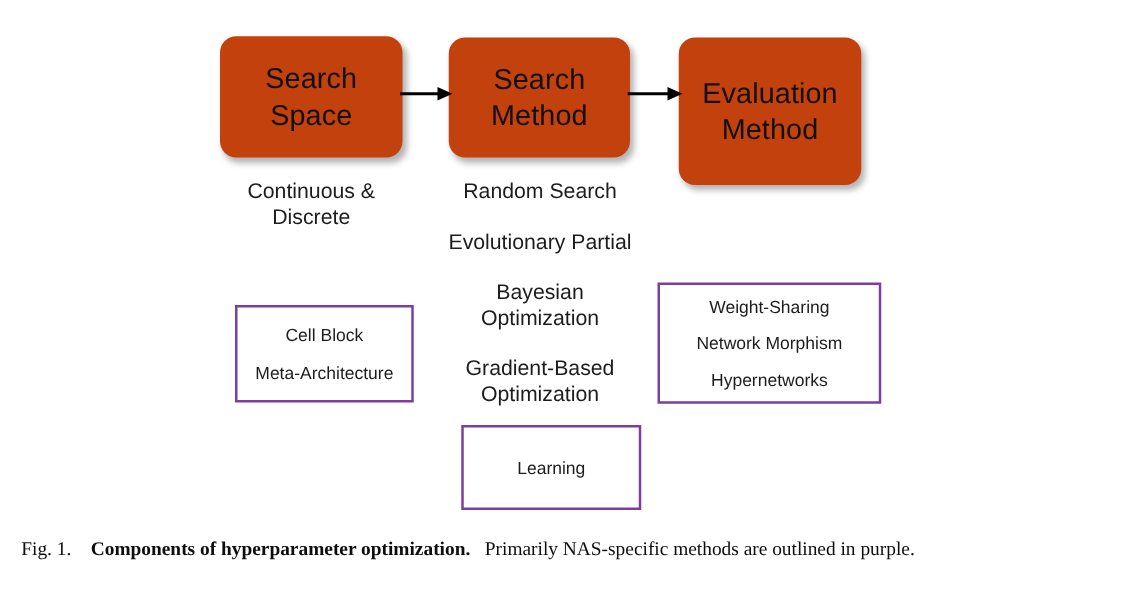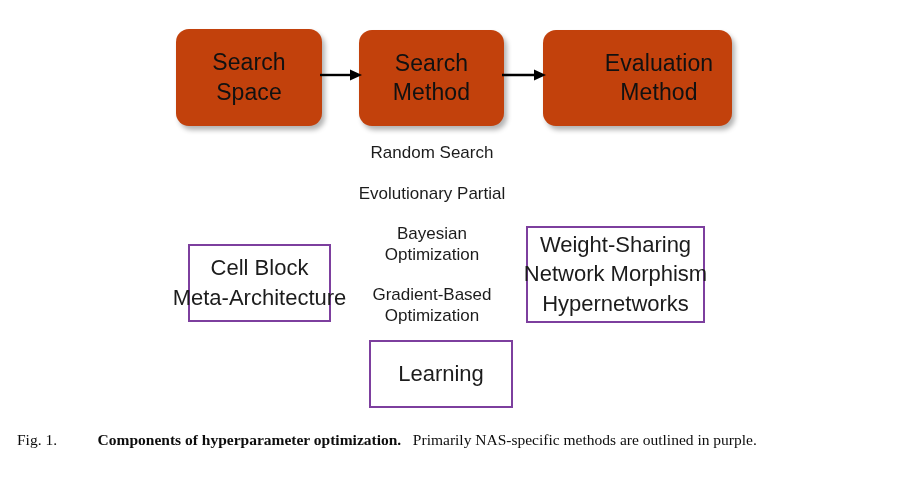--- a/index.html
+++ b/index.html
@@ -35,21 +35,21 @@
     text-align: center;
     color: #111111;
     font-size: 23px;
     line-height: 1.28;
     letter-spacing: 0.1px;
   }
   .stage-box .stage-label { display: block; }
 
   #stage-0 { left: 176px; top: 29px;  width: 146px; height: 97px; }
   #stage-1 { left: 359px; top: 30px;  width: 145px; height: 96px; }
-  #stage-2 { left: 543px; top: 30px;  width: 146px; height: 96px; padding-left: 43px; }
+  #stage-2 { left: 543px; top: 30px;  width: 146px; height: 118px; }
 
   
   .arrow {
     position: absolute;
     height: 14px;
   }
   #arrow-0 { left: 320px; top: 68px; width: 42px; }
   #arrow-1 { left: 502px; top: 68px; width: 44px; }
 
   
@@ -70,21 +70,21 @@
 
   .col .item + .item { margin-top: 20px; }
 
   
   .nas-box {
     position: absolute;
     border: 2.5px solid #7d3f9e;
     background: #ffffff;
     box-sizing: border-box;
     text-align: center;
-    font-size: 22px;
+    font-size: 14px;
     line-height: 20.5px;
     color: #1c1c1c;
     display: flex;
     flex-direction: column;
     justify-content: center;
     align-items: center;
   }
   .nas-box .nas-line { white-space: nowrap; }
   .nas-box .nas-line + .nas-line { margin-top: 9px; }
 
@@ -99,21 +99,21 @@
     position: absolute;
     left: 17px;
     top: 430px;
     width: 870px;
     font-family: "Liberation Serif", serif;
     font-size: 15.5px;
     line-height: 1.35;
     color: #0d0d0d;
   }
   #caption .cap-figno { font-weight: normal; }
-  #caption .cap-title { font-weight: bold; margin-left: 25px; }
+  #caption .cap-title { font-weight: bold; }
   #caption .cap-rest  { font-weight: normal; }
 </style>
 </head>
 <body>
 
 <div id="figure">
 
   <div class="stage-box" id="stage-0">
     <span>
       <span class="stage-label">Search</span>
@@ -139,20 +139,24 @@
     <line x1="0" y1="7" x2="31" y2="7" stroke="#000000" stroke-width="2.4"></line>
     <polygon points="30,1.6 42,7 30,12.4" fill="#000000"></polygon>
   </svg>
 
   <svg class="arrow" id="arrow-1" viewBox="0 0 44 14">
     <line x1="0" y1="7" x2="33" y2="7" stroke="#000000" stroke-width="2.4"></line>
     <polygon points="32,1.6 44,7 32,12.4" fill="#000000"></polygon>
   </svg>
 
   <div class="col" id="col-0">
+    <div class="item">
+      <div>Continuous &amp;</div>
+      <div>Discrete</div>
+    </div>
   </div>
 
   <div class="col" id="col-1">
     <div class="item">
       <div>Random Search</div>
     </div>
     <div class="item">
       <div>Evolutionary Partial</div>
     </div>
     <div class="item">

